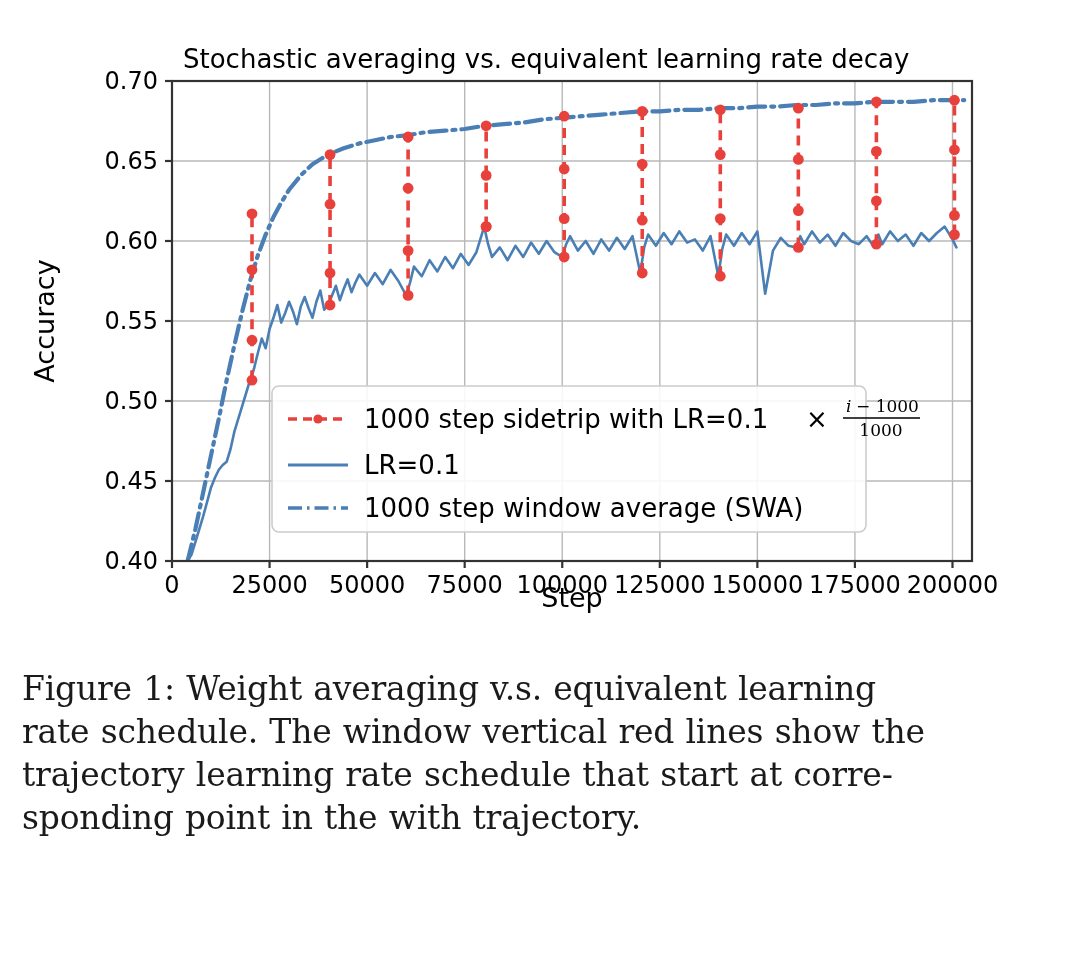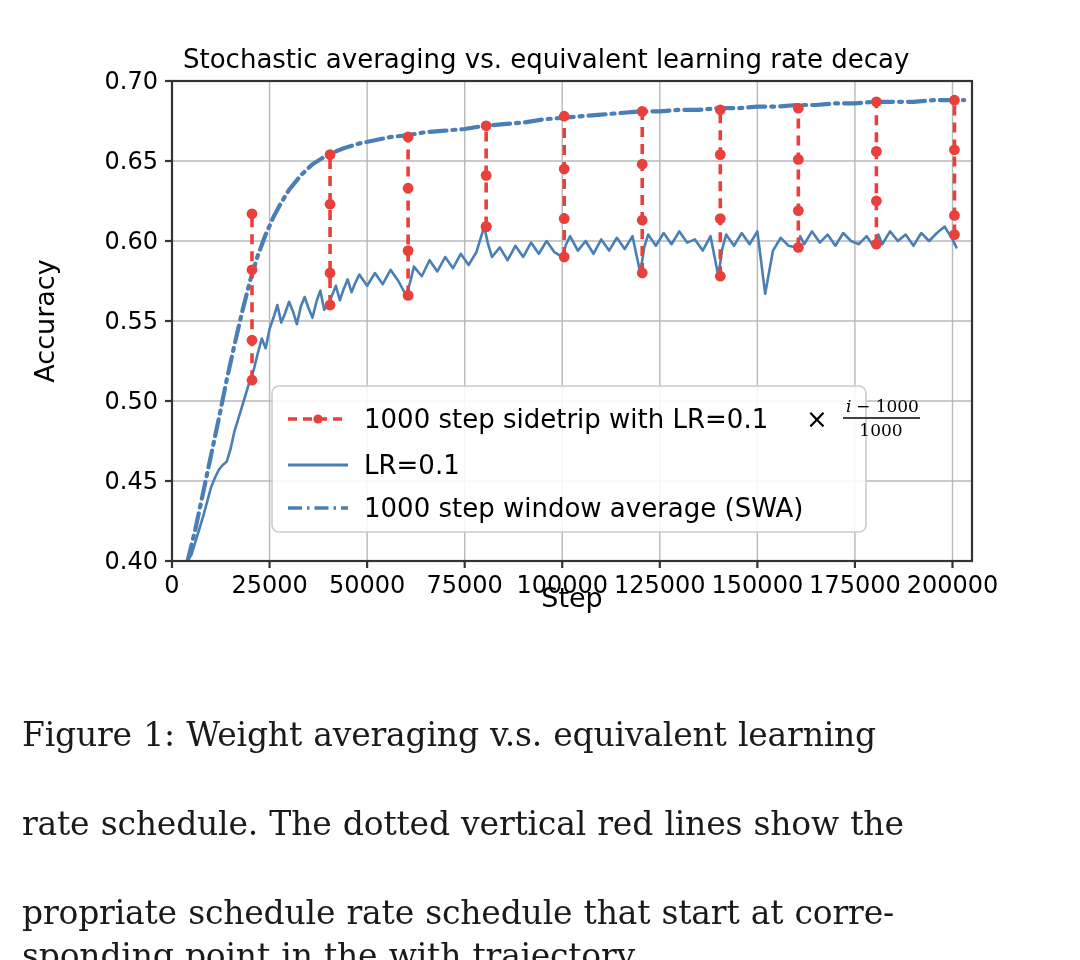--- a/index.html
+++ b/index.html
@@ -81,21 +81,20 @@
     word-spacing: 1px;
   }
   #caption .cap-line {
     display: block;
     white-space: nowrap;
   }
   #caption .cap-line.justified {
     display: flex;
     justify-content: space-between;
     white-space: nowrap;
-    margin-top: 46px;
   }
 </style>
 </head>
 <body>
 
 <div id="page">
 
   <div id="figure">
     <svg id="chart-svg" width="1080" height="640" viewBox="0 0 1080 640">
       <defs>
@@ -261,21 +260,21 @@
         </g>
       </g>
     </svg>
   </div>
 
   <div id="caption">
     <span class="cap-line justified">
         <span>Figure 1:  Weight averaging v.s.  equivalent learning</span>
       </span>
     <span class="cap-line justified">
-        <span>rate schedule. The dotted vertical red lines show the</span>
+        <span>rate schedule. The window vertical red lines show the</span>
       </span>
     <span class="cap-line justified">
-        <span>propriate schedule rate schedule that start at corre-</span>
+        <span>trajectory learning rate schedule that start at corre-</span>
       </span>
     <span class="cap-line">sponding point in the with trajectory.</span>
   </div>
 
 </div>
 
 </body></html>

